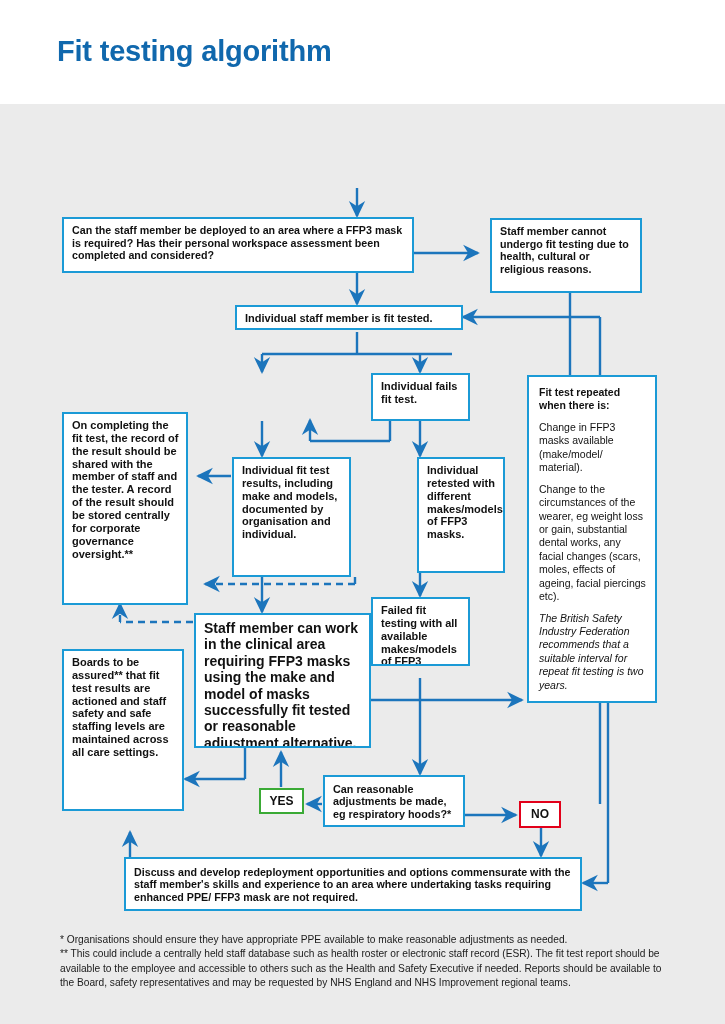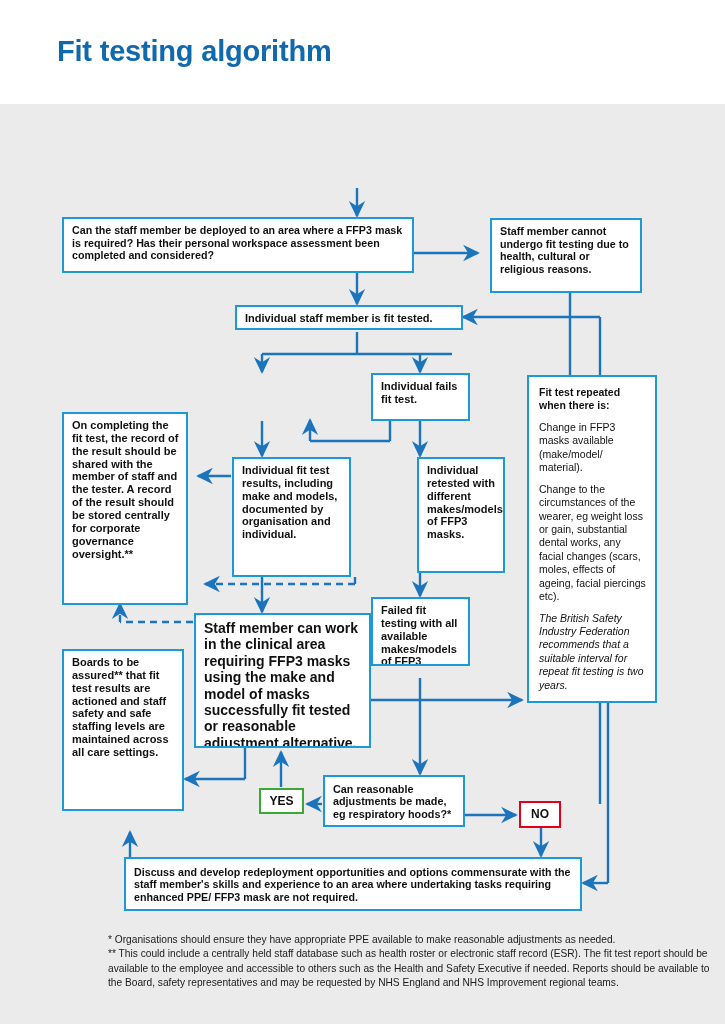--- a/index.html
+++ b/index.html
@@ -87,21 +87,20 @@
 
   #footnotes {
     position: absolute;
     left: 60px;
     top: 933px;
     width: 618px;
     font-size: 10.2px;
     line-height: 1.42;
     color: #1a1a1a;
     font-weight: normal;
-    margin-left: 48px;
   }
   #footnotes div { margin: 0; }
 
   svg#wires {
     position: absolute;
     left: 0; top: 0;
     width: 725px;
     height: 920px;
     pointer-events: none;
   }

